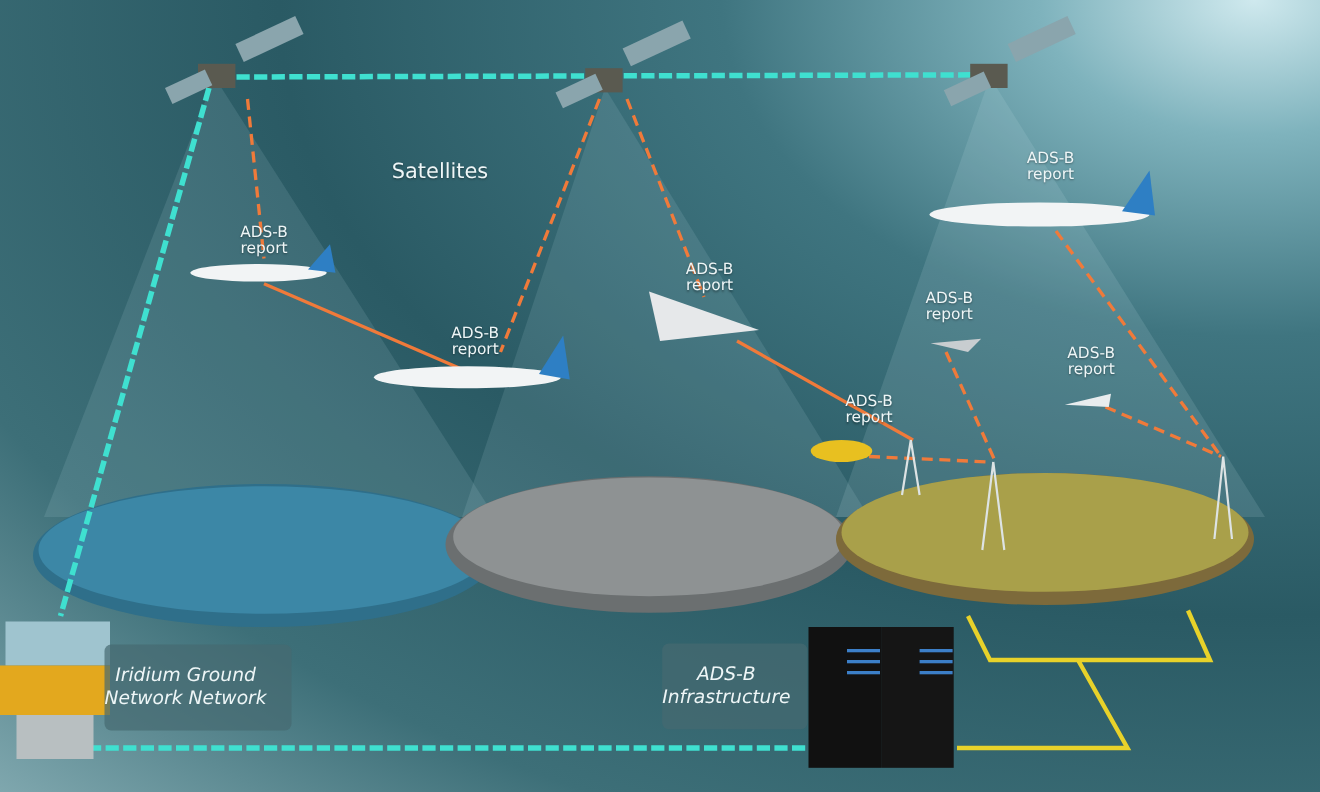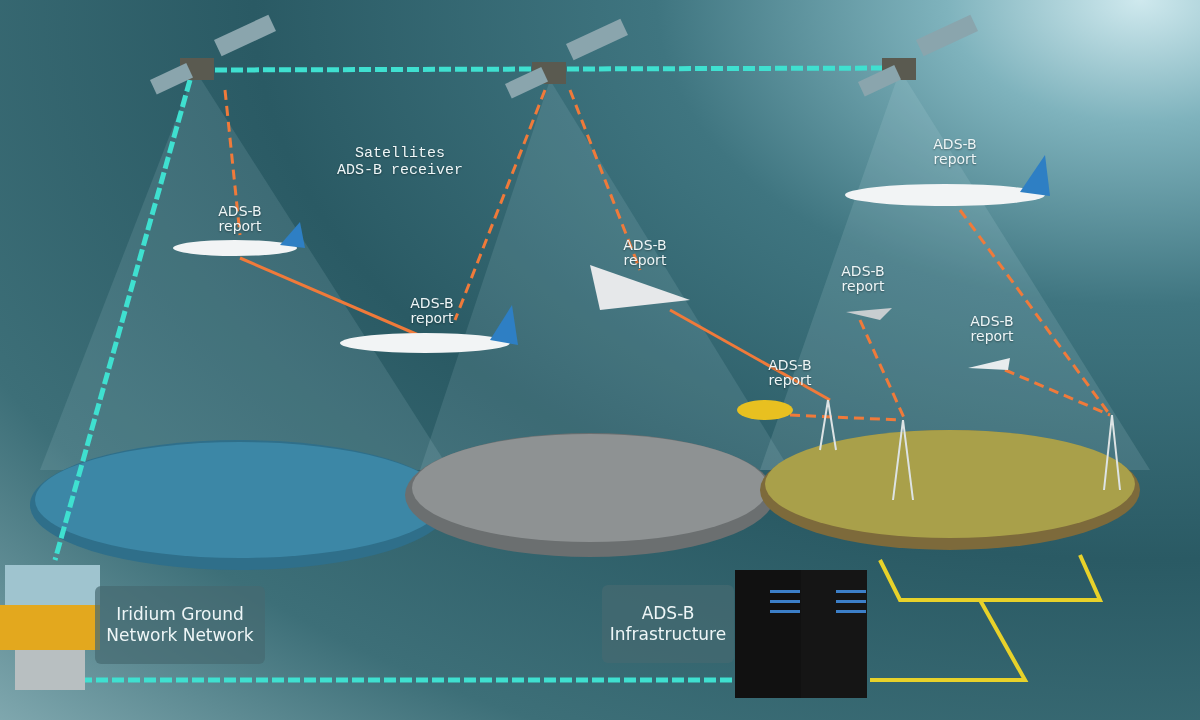--- a/index.html
+++ b/index.html
@@ -2,22 +2,22 @@
 <html><head>
 <meta charset="utf-8">
 <style>
   html,body{margin:0;padding:0;}
   body{width:1200px;height:720px;overflow:hidden;position:relative;
     background:radial-gradient(ellipse at 95% 0%, #cfe9ee 0%, #7fb3bd 12%, #3f7580 30%, #2a5a64 55%, #3d6f78 80%, #7fa7ae 100%);
     font-family:"DejaVu Sans","Liberation Sans",sans-serif;}
   svg.scene{position:absolute;left:0;top:0;}
   .lbl{position:absolute;color:#eef6f7;text-align:center;line-height:1.1;text-shadow:0 1px 2px rgba(0,0,0,.4);}
   .lbl.small{font-size:14px;}
-  .lbl.big{font-size:15px;line-height:1.12;font-family:Liberation Mono, monospace;}
-  .panel{position:absolute;background:rgba(70,105,112,.7);border-radius:6px;color:#eef6f7;font-size:17px;line-height:1.25;display:flex;align-items:center;justify-content:center;text-align:center;}
+  .lbl.big{font-size:19px;line-height:1.12;}
+  .panel{position:absolute;background:rgba(70,105,112,.7);border-radius:6px;color:#eef6f7;font-size:17px;line-height:1.25;display:flex;align-items:center;text-align:center;font-style:italic;}
 </style>
 </head>
 <body>
 
 <svg class="scene" width="1200" height="720" viewBox="0 0 1200 720">
 
   <polygon points="195,70 40,470 450,470" fill="rgba(200,230,235,0.12)"></polygon>
   <polygon points="550,80 420,470 790,470" fill="rgba(200,230,235,0.12)"></polygon>
   <polygon points="900,70 760,470 1150,470" fill="rgba(200,230,235,0.14)"></polygon>
 
@@ -110,21 +110,20 @@
       <rect x="770" y="600" width="30" height="3" fill="#3c7fc8"></rect>
       <rect x="770" y="610" width="30" height="3" fill="#3c7fc8"></rect>
     <rect x="836" y="590" width="30" height="3" fill="#3c7fc8"></rect>
       <rect x="836" y="600" width="30" height="3" fill="#3c7fc8"></rect>
       <rect x="836" y="610" width="30" height="3" fill="#3c7fc8"></rect>
   </g>
 </svg>
 
 <div class="lbl big" style="left:300px;top:146px;width:200px;">
   <div>Satellites</div>
-  <div>ADS-B receiver</div>
 </div>
 
 <div class="lbl small" style="left:205px;top:204px;width:70px;">
     <div>ADS-B</div>
     <div>report</div>
   </div>
 <div class="lbl small" style="left:397px;top:296px;width:70px;">
     <div>ADS-B</div>
     <div>report</div>
   </div>

